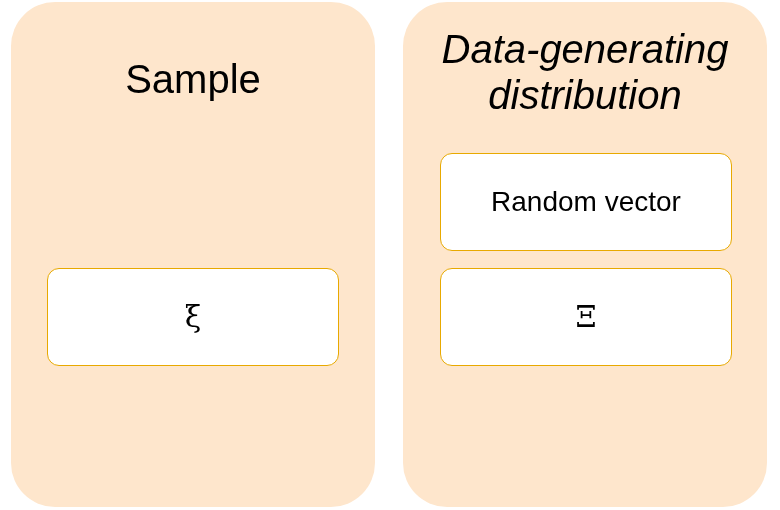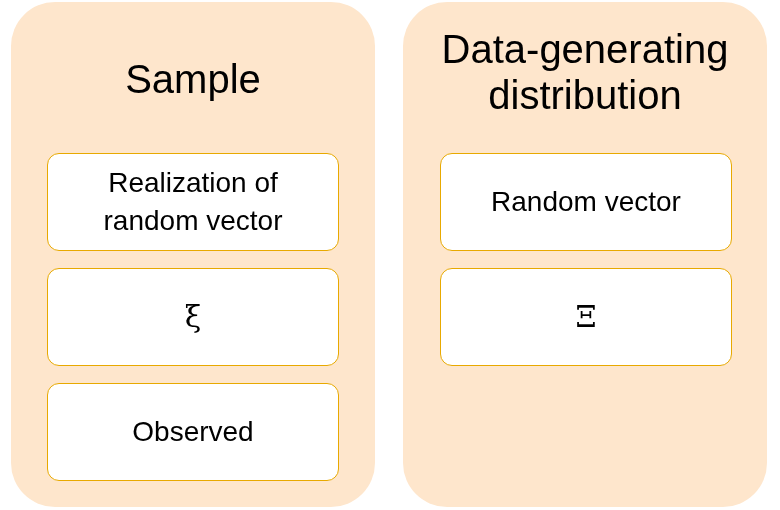--- a/index.html
+++ b/index.html
@@ -21,35 +21,26 @@
   .box.r1 { top:151px; }
   .box.r2 { top:266px; }
   .box.r3 { top:381px; }
   .sym { font-family: "DejaVu Serif", serif; font-size:30px; }
 </style>
 </head>
 <body>
 
 <div class="panel left">
   <div class="title">Sample</div>
-  <div class="box r1">
-    <span>
-      <span style="white-space:pre-line">Realization of
-random vector</span>
-    </span>
-  </div>
   <div class="box r2">
     <span class="sym">ξ</span>
-  </div>
-  <div class="box r3">
-    <span>Observed</span>
   </div>
 </div>
 
 <div class="panel right">
-  <div class="title" style="padding:0 20px;">Data-generating distribution</div>
+  <div class="title" style="padding:0 20px;font-style:italic;">Data-generating distribution</div>
   <div class="box r1">
     <span>Random vector</span>
   </div>
   <div class="box r2">
     <span class="sym">Ξ</span>
   </div>
 </div>
 
 </body></html>

